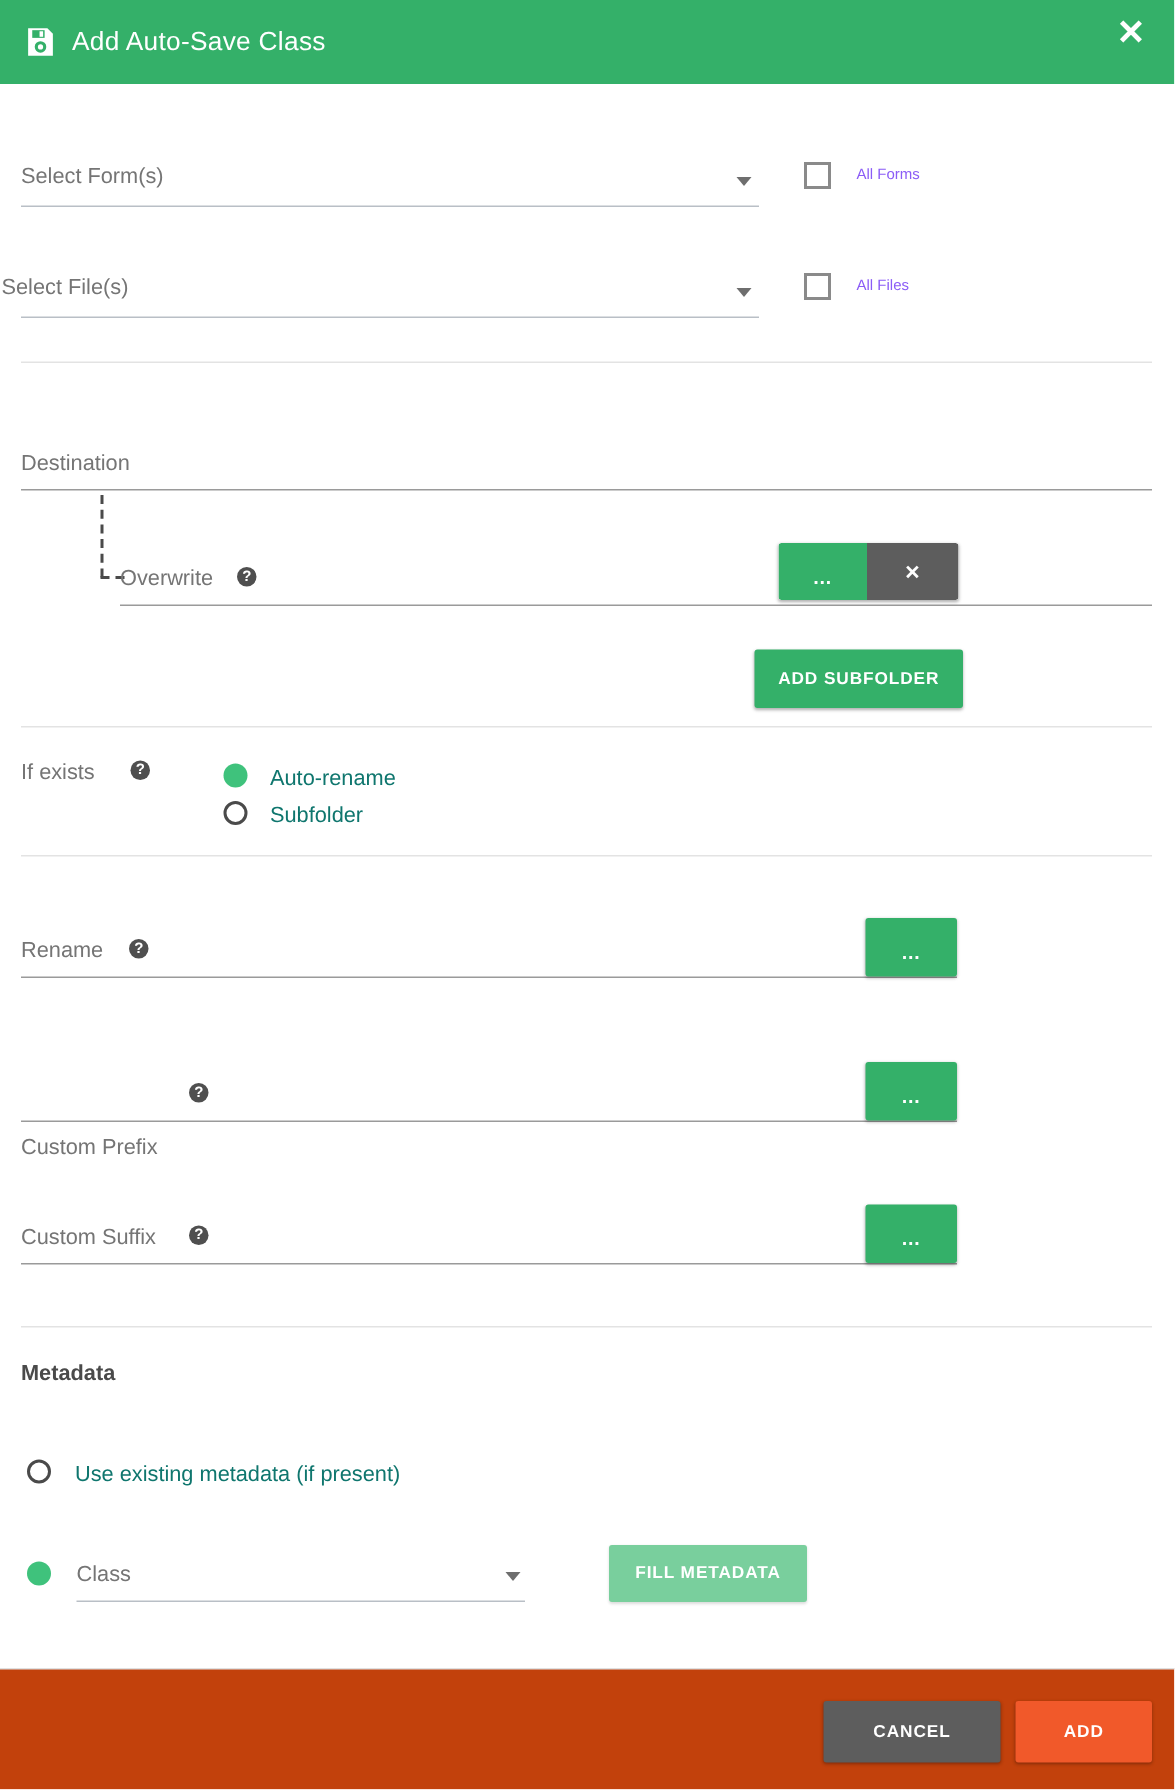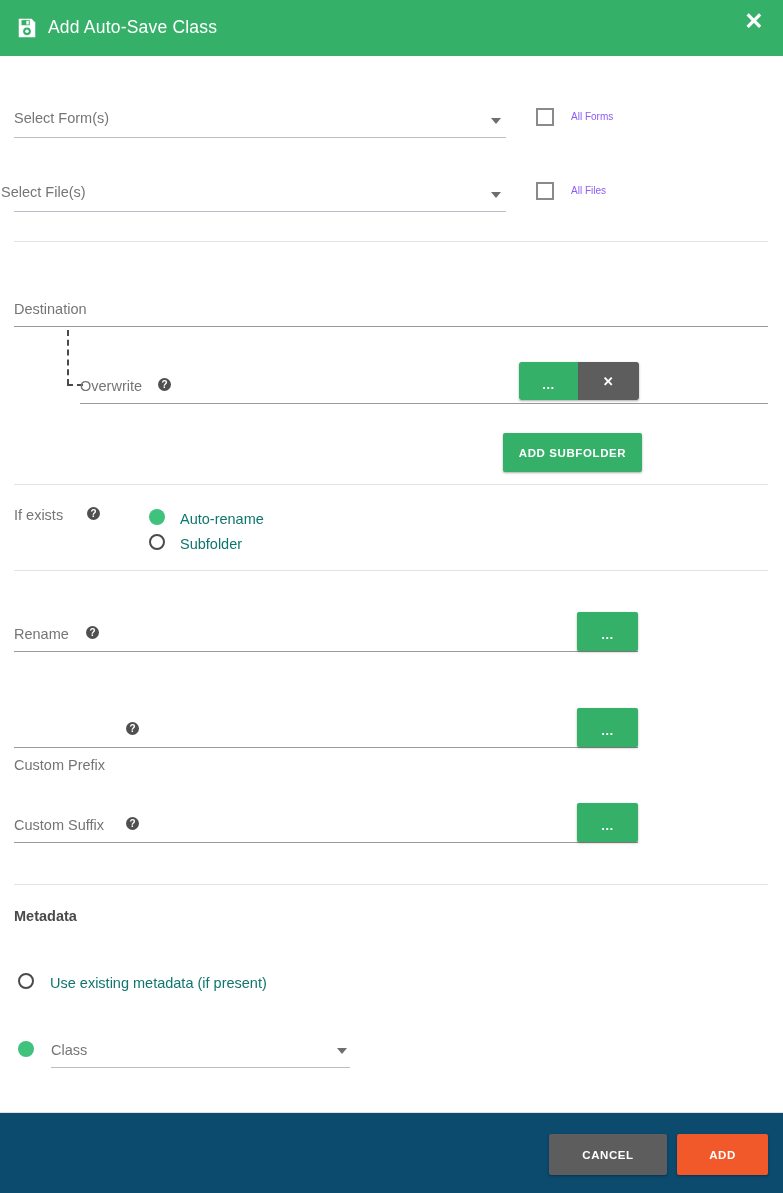--- a/index.html
+++ b/index.html
@@ -183,21 +183,21 @@
     font-weight: bold;
     line-height: 1;
     white-space: nowrap;
   }
 
   
   .footer {
     position: absolute;
     left: 0; top: 1112px;
     width: 783px; height: 81px;
-    background: #0c4a6e;
+    background: #c2410c;
     border-top: 1px solid #e0e0e0;
   }
 </style>
 </head>
 <body>
 
 <div class="dialog">
 
   <div class="header">
     <svg class="header-icon" viewBox="0 0 24 24" aria-hidden="true">
@@ -288,20 +288,21 @@
     <div class="section-title" style="left:14px; top:853px;">Metadata</div>
 
     <div class="radio off" style="left:18px; top:917px;"></div>
     <div class="radio-label" style="left:50px; top:920px;">Use existing metadata (if present)</div>
 
     <div class="radio on" style="left:18px; top:985px;"></div>
     <div class="field-label" style="left:51px; top:987px;">Class</div>
     <div class="field-line" style="left:51px; top:1011px; width:299px;"></div>
     <div class="caret" style="left:337px; top:992px;"></div>
 
+    <div class="btn green-light" style="left:406px; top:974px; width:132px; height:38px;">FILL METADATA</div>
 
   </div>
 
   <div class="footer">
     <div class="btn grey" style="left:549px; top:21px; width:118px; height:41px;">CANCEL</div>
     <div class="btn orange" style="left:677px; top:21px; width:91px; height:41px;">ADD</div>
   </div>
 
 </div>
 

